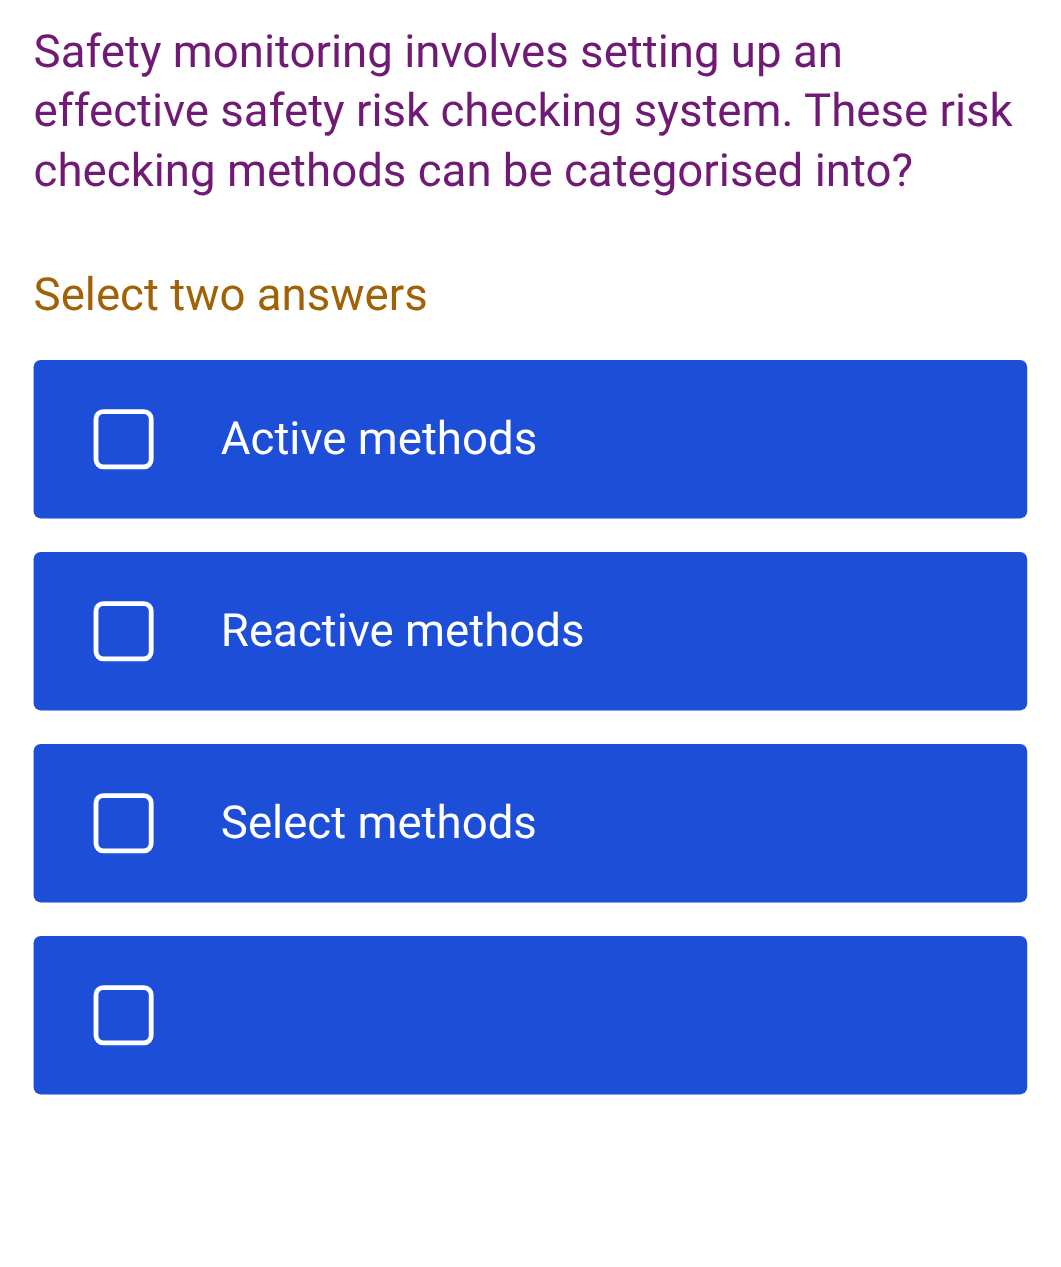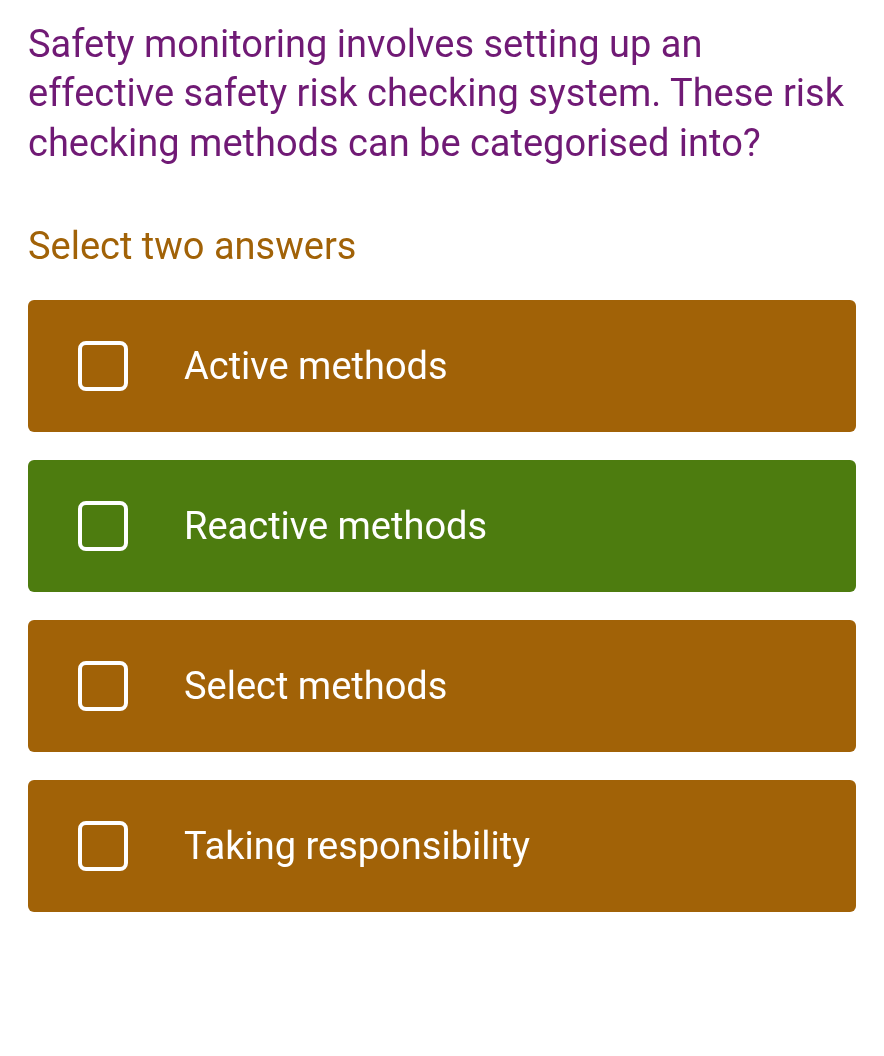--- a/index.html
+++ b/index.html
@@ -30,22 +30,22 @@
   }
   .option {
     display: flex;
     align-items: center;
     height: 132px;
     border-radius: 6px;
     padding: 0 50px;
     cursor: pointer;
     color: #ffffff;
   }
-  .option.blue { background: #a16207; }
-  .option.purple { background: #4d7c0f; }
+  .option.blue { background: #1d4ed8; }
+  .option.purple { background: #1d4ed8; }
   .checkbox {
     width: 50px;
     height: 50px;
     border: 4px solid #ffffff;
     border-radius: 8px;
     flex-shrink: 0;
     margin-right: 56px;
   }
   .option-label {
     font-size: 38px;
@@ -66,15 +66,14 @@
   <div class="option purple">
     <div class="checkbox"></div>
     <div class="option-label">Reactive methods</div>
   </div>
   <div class="option blue">
     <div class="checkbox"></div>
     <div class="option-label">Select methods</div>
   </div>
   <div class="option blue">
     <div class="checkbox"></div>
-    <div class="option-label">Taking responsibility</div>
   </div>
 </div>
 
 </body></html>

